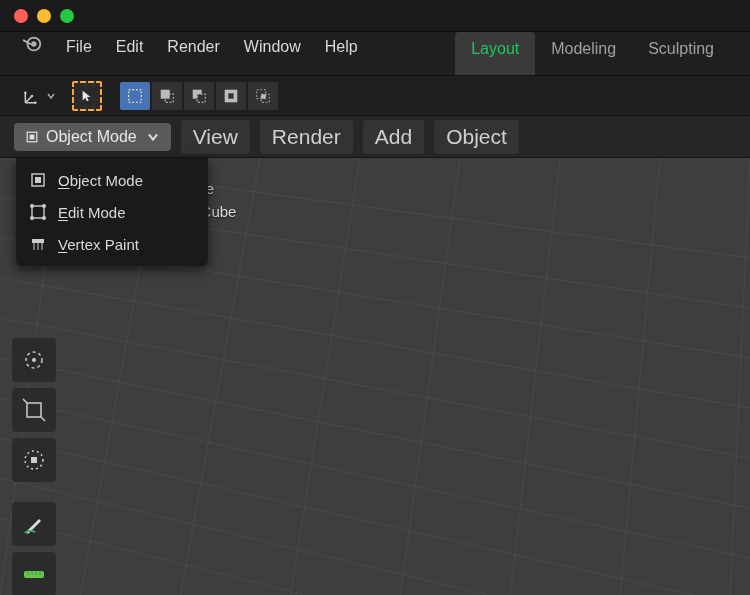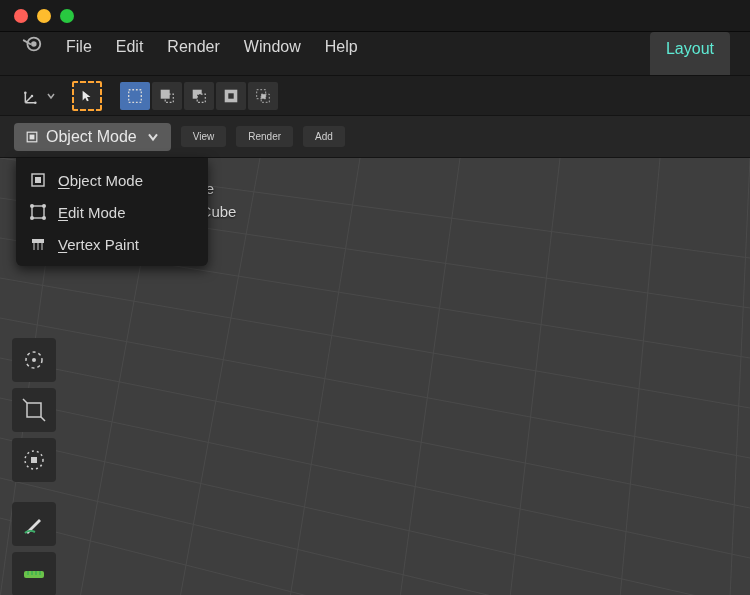--- a/index.html
+++ b/index.html
@@ -13,38 +13,38 @@
   .tl-green { background: #28c840; }
   
   
   .menubar { height: 44px; background: #1f1f1f; display: flex; padding: 0 20px; border-bottom: 1px solid #111; }
   .blender-logo { width: 24px; height: 24px; margin-right: 10px; display:flex; align-items:center; justify-content:center;}
   .blender-logo svg { width: 22px; height: 22px; }
   .menu-item { color: #d8d8d8; font-size: 16px; padding: 6px 12px; cursor: pointer; border-radius: 3px; }
   .menu-spacer { flex: 1; }
   .workspace-tabs { display: flex; gap: 0; }
   .ws-tab { color: #a0a0a0; font-size: 16px; padding: 8px 16px; cursor: pointer; border-radius: 4px 4px 0 0; }
-  .ws-tab.active { background: #3a3a3a; color: #5eead4; }
+  .ws-tab.active { background: #3a3a3a; color: #22c55e; }
   
   
   .toolbar1 { height: 40px; background: #1f1f1f; display: flex; align-items: center; padding: 0 14px; gap: 8px; border-bottom: 1px solid #141414;}
   .tool-pivot { display:flex; align-items:center; gap:4px; color:#ccc; padding:4px 8px;}
   .tool-cursor { width: 30px; height: 30px; border: 2px dashed #ffa534; border-radius: 2px; display:flex; align-items:center; justify-content:center; background:#2a2a2a;}
   .tool-cursor svg { width:14px; height:14px;}
   .sel-group { display:flex; gap:2px; margin-left:10px;}
   .sel-btn { width:30px; height:28px; background:#323232; display:flex; align-items:center; justify-content:center; border-radius:2px;}
   .sel-btn.active { background:#4772b3; }
   .sel-btn svg { width:18px; height:18px; }
   
   
   .header-row { height: 42px; background: #262626; display: flex; align-items: center; padding: 0 14px; gap: 10px; border-bottom: 1px solid #141414;}
   .mode-selector { display: flex; align-items: center; gap: 6px; background: #5a5a5a; padding: 5px 10px; border-radius: 4px; cursor: pointer; color:#e8e8e8; font-size:16px;}
   .mode-selector svg { width:16px; height:16px; flex-shrink:0;}
   .mode-selector .chev { margin-left:2px;}
-  .hdr-btn { color: #d0d0d0; font-size: 10px; padding: 5px 12px; cursor: pointer; border-radius: 3px; background:#333333;}
+  .hdr-btn { color: #d0d0d0; font-size: 21px; padding: 5px 12px; cursor: pointer; border-radius: 3px; background:#333333;}
   
   
   .viewport { position: absolute; top: 158px; left: 0; right: 0; bottom: 0; background: #3f3f3f; overflow:hidden;}
   .grid-bg { position:absolute; inset:0; }
   .viewport-info { position:absolute; top:20px; left:100px; color:#d8d8d8; font-size:15px; line-height:1.5; text-shadow:0 1px 2px rgba(0,0,0,0.6);}
   
   
   .left-toolbar { position:absolute; left:12px; top:20px; width:44px; display:flex; flex-direction:column; gap:6px; z-index:1;}
   .lt-btn { width:44px; height:44px; background:#2b2b2b; border-radius:4px; display:flex; align-items:center; justify-content:center; cursor:pointer;}
   .lt-btn svg { width:26px; height:26px; }
@@ -73,20 +73,22 @@
       </svg>
   </div>
   <div class="menu-item">File</div>
   <div class="menu-item">Edit</div>
   <div class="menu-item">Render</div>
   <div class="menu-item">Window</div>
   <div class="menu-item">Help</div>
   <div class="menu-spacer"></div>
   <div class="workspace-tabs">
     <div class="ws-tab active">Layout</div>
+    <div class="ws-tab">Modeling</div>
+    <div class="ws-tab">Sculpting</div>
   </div>
 </div>
 
 <div class="toolbar1">
   <div class="tool-pivot">
     <svg width="20" height="20" viewBox="0 0 24 24">
         <path d="M4 20 L4 8 M4 20 L16 20 M4 20 L12 12" stroke="#ccc" stroke-width="1.8" fill="none"></path>
         <circle cx="4" cy="8" r="1.5" fill="#ccc"></circle>
         <circle cx="16" cy="20" r="1.5" fill="#ccc"></circle>
         <circle cx="12" cy="12" r="1.5" fill="#ccc"></circle>
@@ -141,20 +143,21 @@
         <rect x="7" y="7" width="6" height="6" fill="#e0e0e0"></rect>
       </svg>
     <span>Object Mode</span>
     <svg class="chev" width="12" height="12" viewBox="0 0 12 12">
         <path d="M3 4 L6 8 L9 4" stroke="#ddd" stroke-width="1.5" fill="none"></path>
       </svg>
   </div>
   <div class="hdr-btn">View</div>
   <div class="hdr-btn">Render</div>
   <div class="hdr-btn">Add</div>
+  <div class="hdr-btn">Object</div>
 </div>
 
 <div class="viewport">
   <svg class="grid-bg" viewBox="0 0 750 440" preserveAspectRatio="none">
     <rect width="750" height="440" fill="#3e3e3e"></rect>
     <g stroke="#4a4a4a" stroke-width="1">
       <line x1="0" y1="0" x2="750" y2="100"></line>
         <line x1="0" y1="40" x2="750" y2="150"></line>
       <line x1="0" y1="80" x2="750" y2="200"></line>
         <line x1="0" y1="120" x2="750" y2="250"></line>

